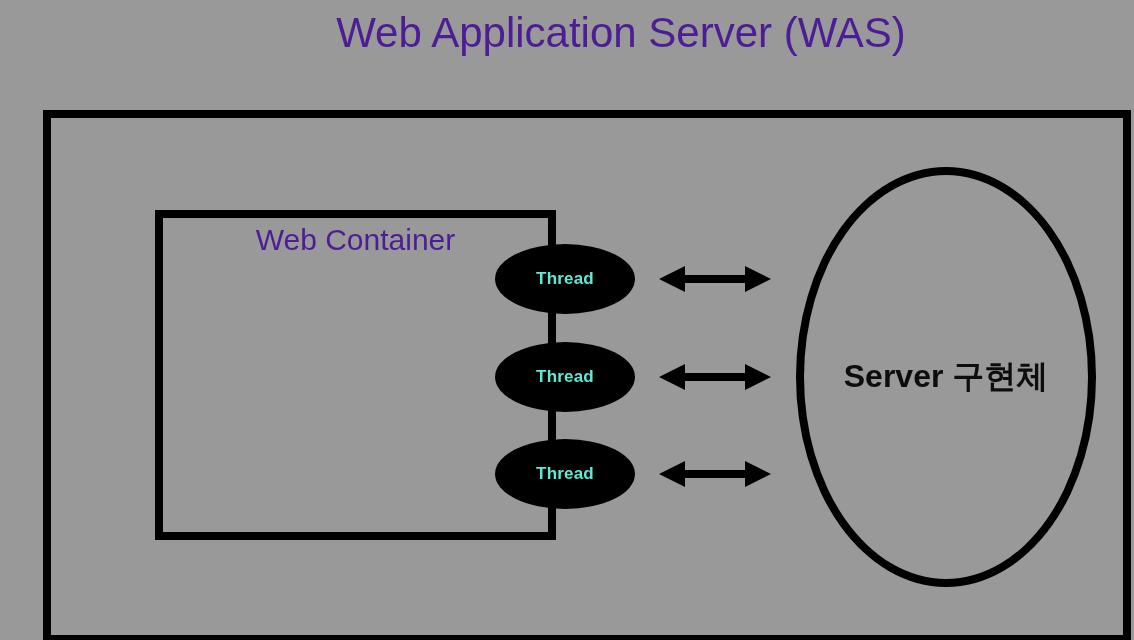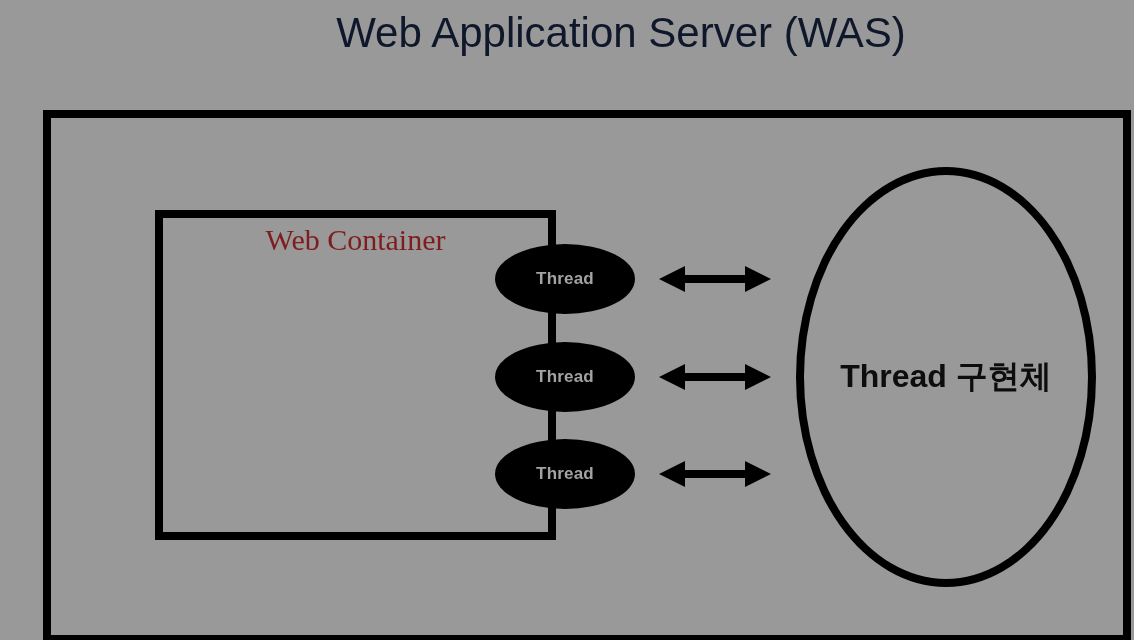--- a/index.html
+++ b/index.html
@@ -13,21 +13,21 @@
     color: #0d0d0d;
   }
   .title {
     position: absolute;
     top: 9px;
     left: 621px;
     transform: translateX(-50%);
     font-size: 42px;
     line-height: 1.15;
     white-space: nowrap;
-    color: #0f172a;
+    color: #4c1d95;
   }
   .outer-box {
     position: absolute;
     left: 43px;
     top: 110px;
     width: 1088px;
     height: 533px;
     border: 8px solid #000000;
     box-sizing: border-box;
   }
@@ -39,34 +39,33 @@
     height: 330px;
     border: 8px solid #000000;
     box-sizing: border-box;
     display: flex;
     flex-direction: column;
     align-items: center;
     justify-content: space-between;
     text-align: center;
     font-size: 30px;
     line-height: 43px;
-    color: #7f1d1d;
-    font-family: Liberation Serif, serif;
+    color: #4c1d95;
   }
   .thread {
     position: absolute;
     left: 495px;
     width: 140px;
     height: 70px;
     background: #000000;
     border-radius: 50%;
     display: flex;
     align-items: center;
     justify-content: center;
-    color: #a3a3a3;
+    color: #5eead4;
     font-weight: bold;
     font-size: 17px;
     letter-spacing: 0.2px;
   }
   .thread-1 { top: 244px; }
   .thread-2 { top: 342px; }
   .thread-3 { top: 439px; }
   .arrow {
     position: absolute;
     left: 659px;
@@ -121,16 +120,16 @@
     <polygon points="0,13 26,0 26,9 86,9 86,0 112,13 86,26 86,17 26,17 26,26" fill="#000000"></polygon>
   </svg>
   <svg class="arrow arrow-2" viewBox="0 0 112 26" aria-hidden="true">
     <polygon points="0,13 26,0 26,9 86,9 86,0 112,13 86,26 86,17 26,17 26,26" fill="#000000"></polygon>
   </svg>
   <svg class="arrow arrow-3" viewBox="0 0 112 26" aria-hidden="true">
     <polygon points="0,13 26,0 26,9 86,9 86,0 112,13 86,26 86,17 26,17 26,26" fill="#000000"></polygon>
   </svg>
 
   <div class="servlet-ellipse">
-    <span>Thread 구현체</span>
+    <span>Server 구현체</span>
   </div>
 
 </div>
 
 </body></html>

